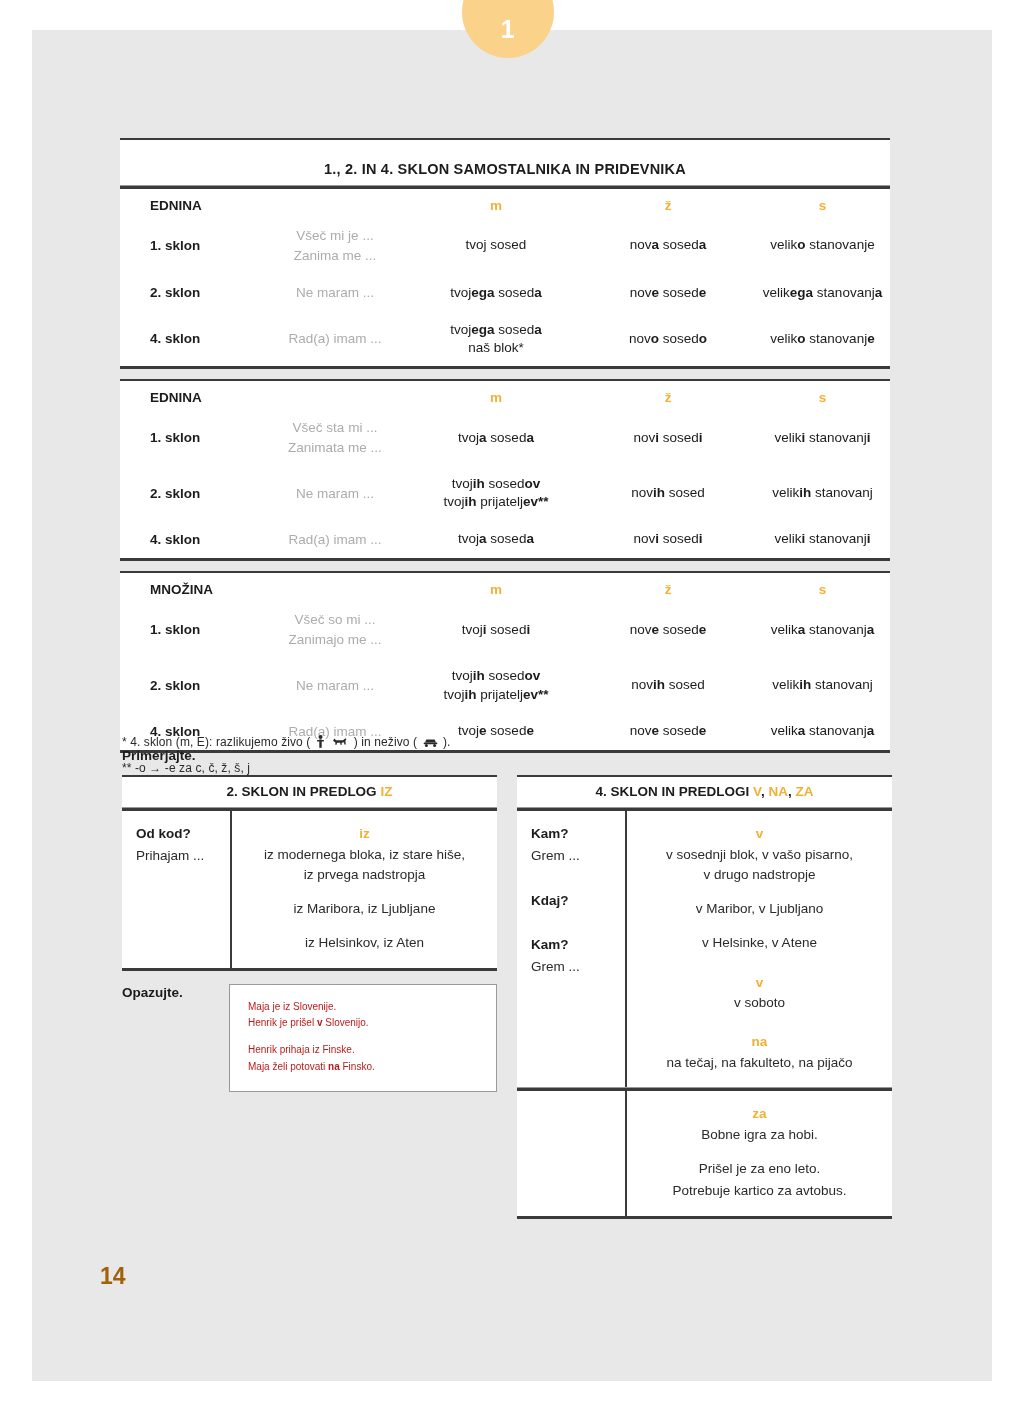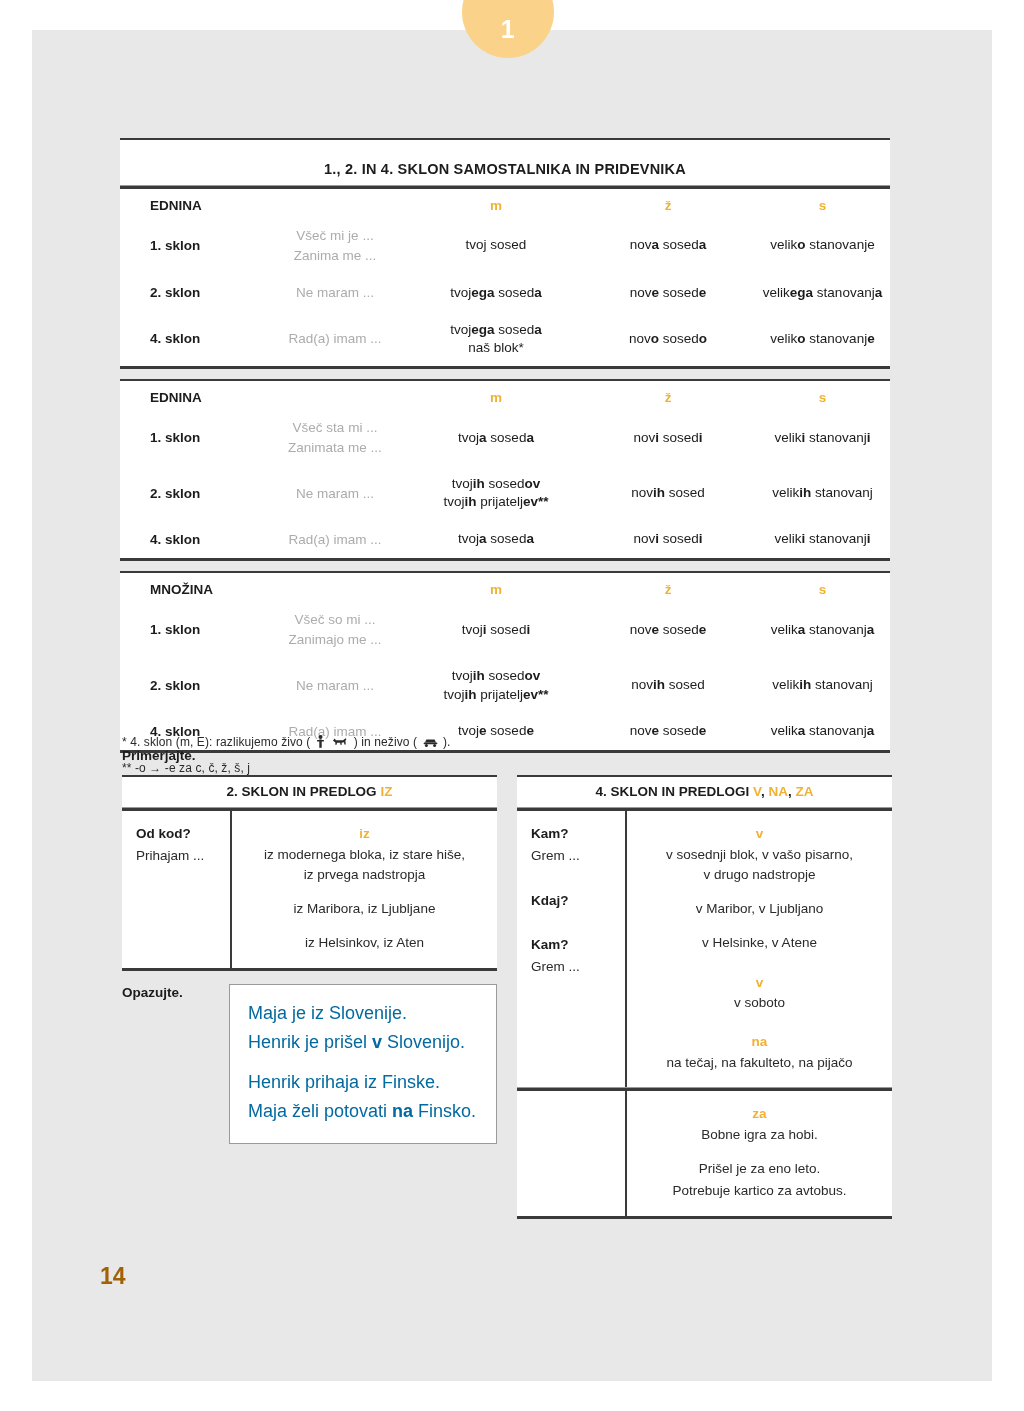--- a/index.html
+++ b/index.html
@@ -54,21 +54,21 @@
   .prep-ex{flex:1;padding:12px 10px 14px;box-sizing:border-box;text-align:center;}
   .kw{font-size:13.5px;font-weight:bold;color:#f2b134;line-height:1.6;}
   .ex{font-size:13.5px;color:#2a2a2a;line-height:1.5;}
   .qblock{margin-bottom:22px;}
   .qblock:last-child{margin-bottom:0;}
   .acc{color:#f2b134;}
 
   
   .obs-box{position:absolute;left:229px;top:984px;width:268px;background:#ffffff;border:1px solid #9a9a9a;
     padding:14px 16px 16px 18px;box-sizing:border-box;}
-  .obs-line{font-size:18px;color:#0369a1;line-height:1.62;}
+  .obs-line{font-size:10px;color:#b91c1c;line-height:1.62;}
   .obs-sp{height:11px;}
 
   .pagenum{position:absolute;left:100px;top:1263px;font-size:23px;font-weight:bold;color:#a16207;}
 </style>
 </head>
 <body>
 
 <div class="page">
   <div class="sheet"></div>
 

